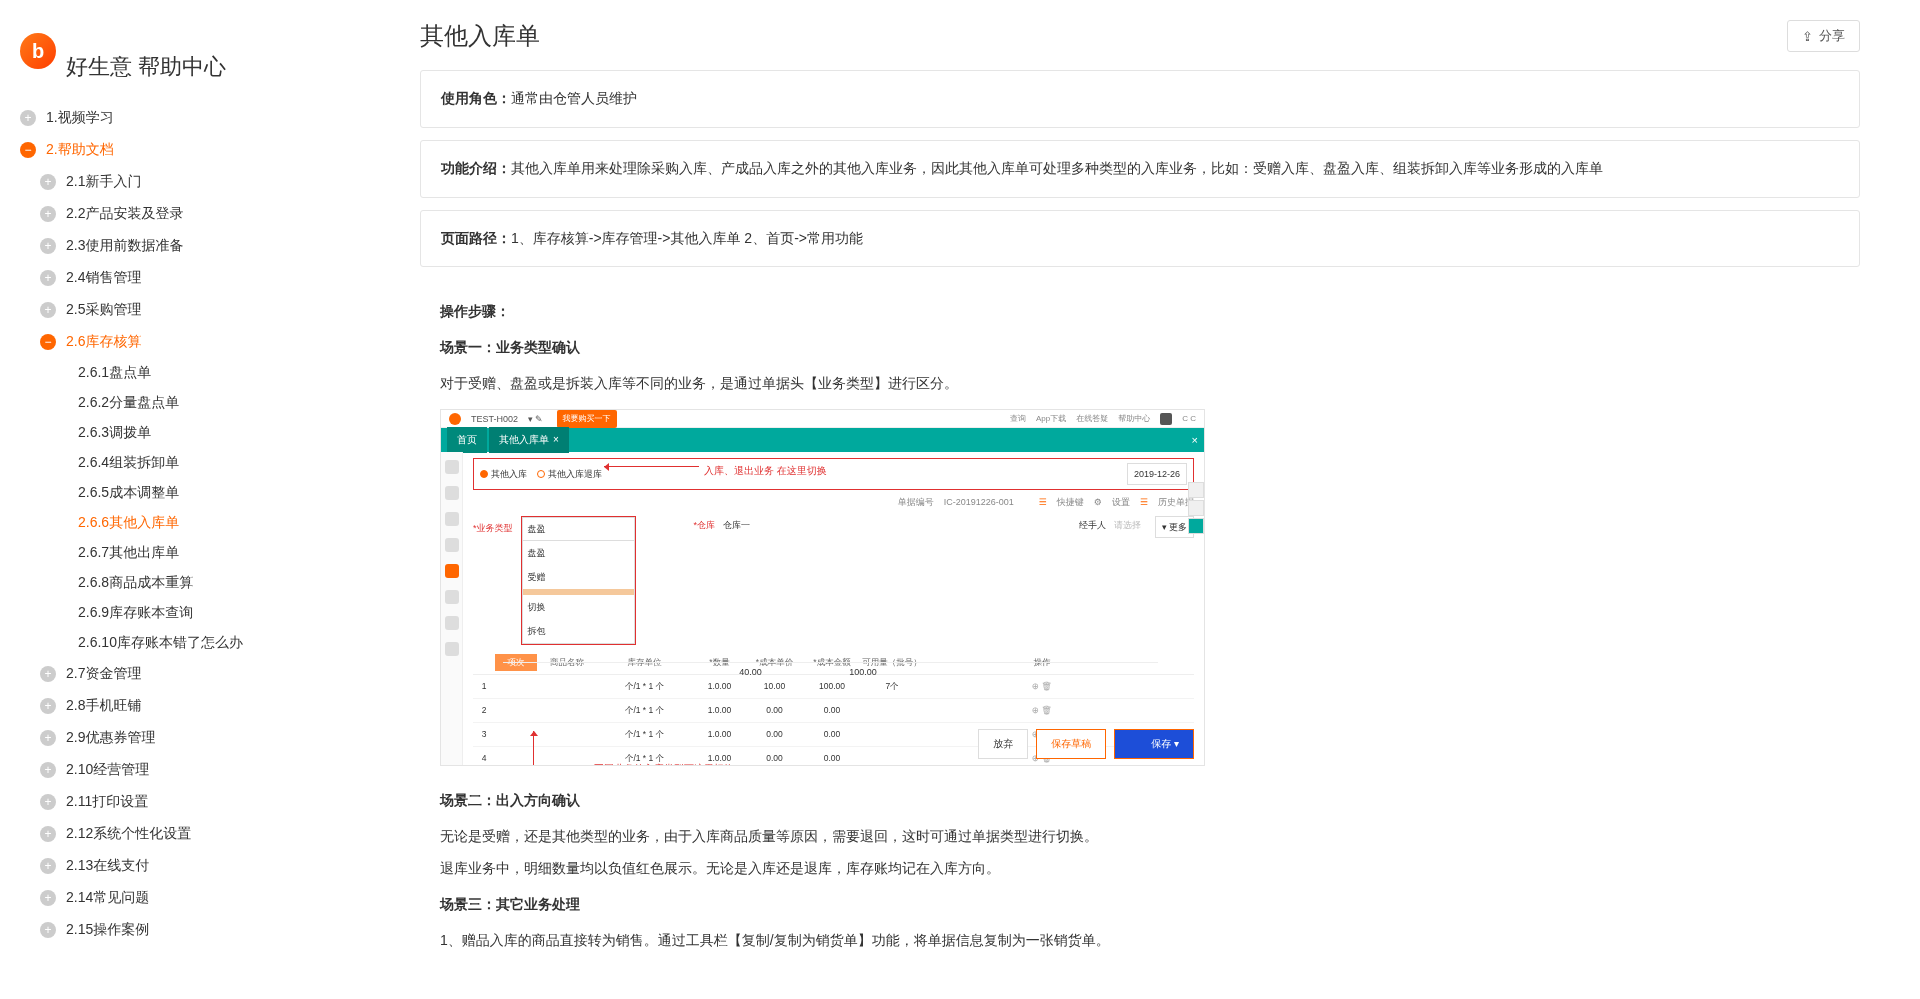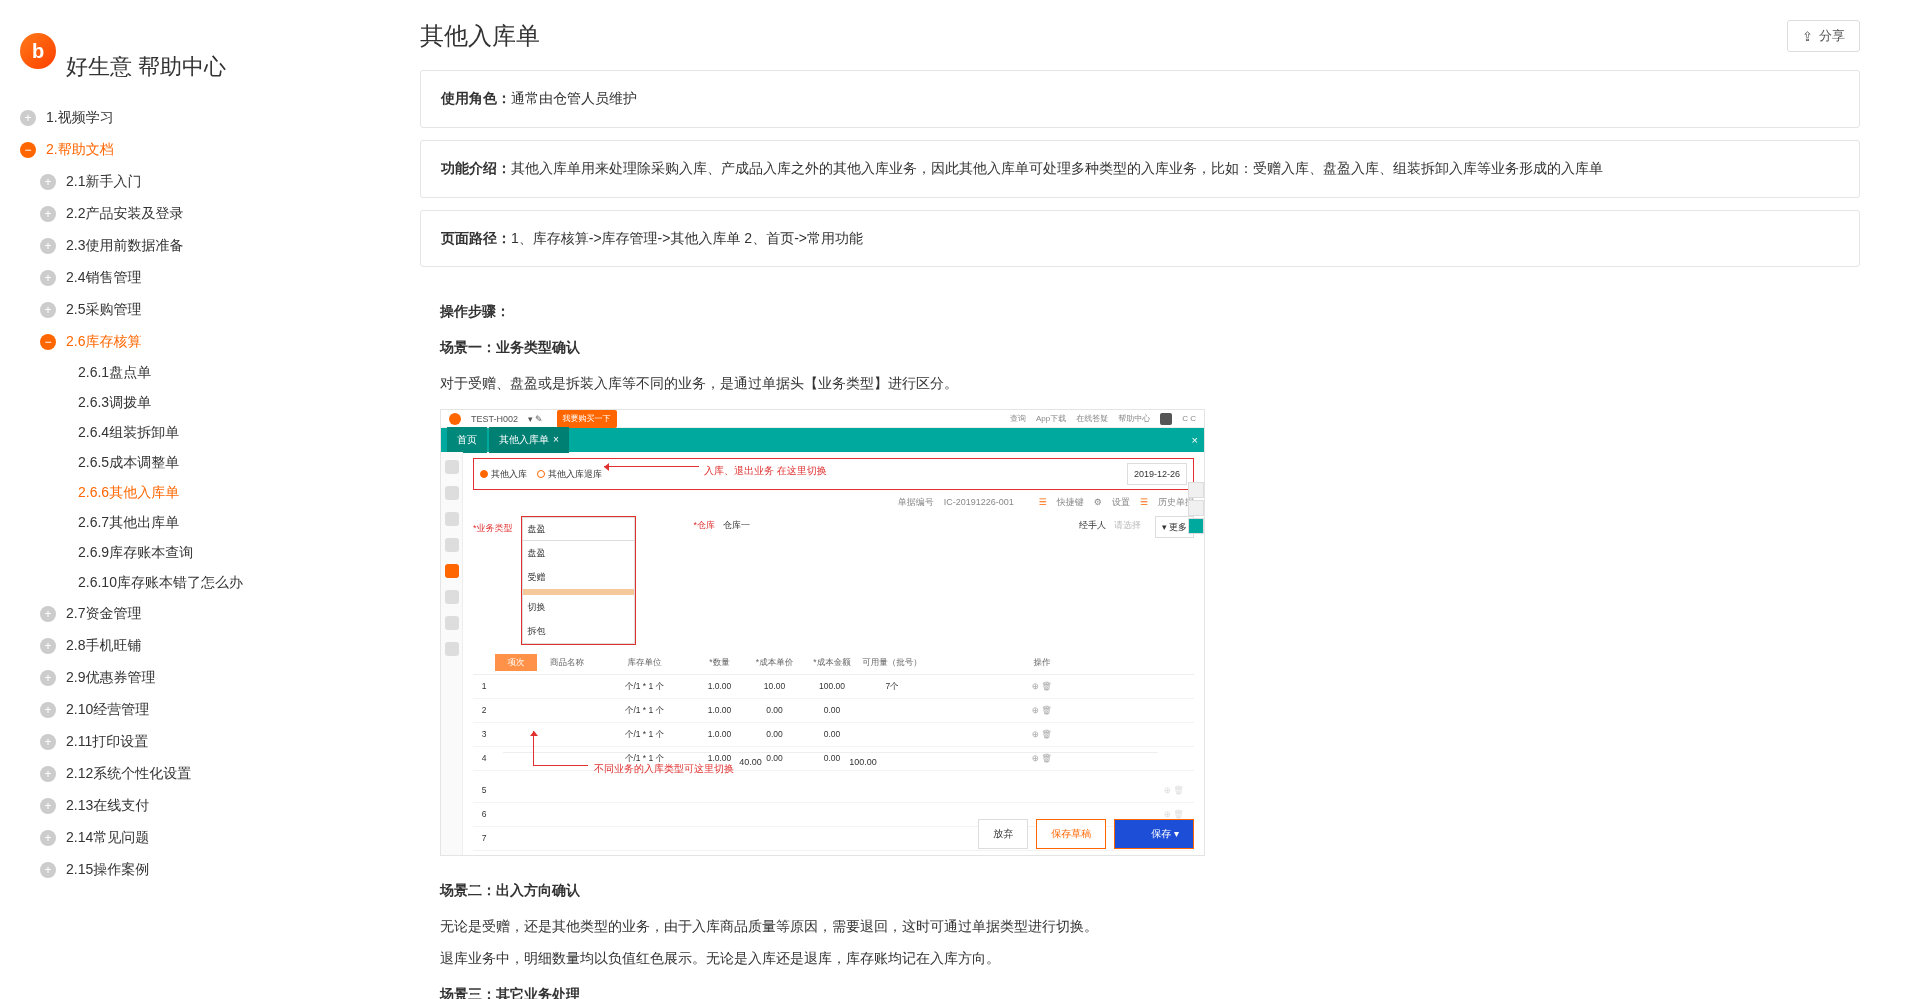--- a/index.html
+++ b/index.html
@@ -24,21 +24,21 @@
 .nav-l3.active { color:#ff6600; }
 .main { flex:1; padding: 20px 60px 40px 110px; position:relative; }
 .page-title-row { display:flex; justify-content:space-between; align-items:center; margin-bottom:18px; }
 .page-title { font-size: 24px; font-weight: 500; }
 .share-btn { border:1px solid #ddd; padding:6px 14px; border-radius:3px; display:flex; align-items:center; gap:6px; cursor:pointer; color:#555; font-size:13px; }
 .info-box { border:1px solid #e5e5e5; border-radius:3px; padding:16px 20px; margin-bottom:12px; font-size:14px; line-height:1.7; }
 .info-label { font-weight: 600; }
 .content-block { padding: 10px 20px 0 20px; line-height: 2; font-size:14px; }
 .content-block h4 { font-weight:600; margin: 8px 0; }
 .content-block p { margin: 4px 0; }
-.img-placeholder { width: 765px; height: 447px; border:1px solid #e4e4e4; margin: 12px 0 20px 0; position:relative; overflow:hidden; background:#fff; font-size:11px; }
+.img-placeholder { width: 765px; height: 357px; border:1px solid #e4e4e4; margin: 12px 0 20px 0; position:relative; overflow:hidden; background:#fff; font-size:11px; }
 
 .mock-top { height:18px; background:#fff; display:flex; align-items:center; padding:0 8px; gap:10px; border-bottom:1px solid #eee; }
 .mock-top .mt-logo { width:12px; height:12px; border-radius:50%; background:#ff6600; }
 .mock-top .mt-text { font-size:9px; color:#555; }
 .mock-top .mt-btn { background:#ff6600; color:#fff; font-size:8px; padding:1px 6px; border-radius:2px; margin-left:4px; }
 .mock-top .mt-right { margin-left:auto; display:flex; gap:10px; font-size:8px; color:#888; align-items:center; }
 .mock-tabs { height:24px; background:#00a99d; display:flex; align-items:center; padding:0 6px; gap:2px; }
 .mock-tab { background:#00897b; color:#fff; font-size:10px; padding:3px 10px; display:flex; align-items:center; gap:4px; }
 .mock-tab.active { background:#007f73; }
 .mock-body { display:flex; height: calc(100% - 42px); }
@@ -117,25 +117,27 @@
         </li>
         <li class="nav-item nav-l2">
           <span class="expand-icon">+</span>
           <span>2.5采购管理</span>
         </li>
         <li class="nav-item nav-l2 active minus">
           <span class="expand-icon">−</span>
           <span>2.6库存核算</span>
         </li>
         <li class="nav-l3">2.6.1盘点单</li>
+        <li class="nav-l3">2.6.2分量盘点单</li>
         <li class="nav-l3">2.6.3调拨单</li>
         <li class="nav-l3">2.6.4组装拆卸单</li>
         <li class="nav-l3">2.6.5成本调整单</li>
         <li class="nav-l3 active">2.6.6其他入库单</li>
         <li class="nav-l3">2.6.7其他出库单</li>
+        <li class="nav-l3">2.6.8商品成本重算</li>
         <li class="nav-l3">2.6.9库存账本查询</li>
         <li class="nav-l3">2.6.10库存账本错了怎么办</li>
         <li class="nav-item nav-l2">
           <span class="expand-icon">+</span>
           <span>2.7资金管理</span>
         </li>
         <li class="nav-item nav-l2">
           <span class="expand-icon">+</span>
           <span>2.8手机旺铺</span>
         </li>

